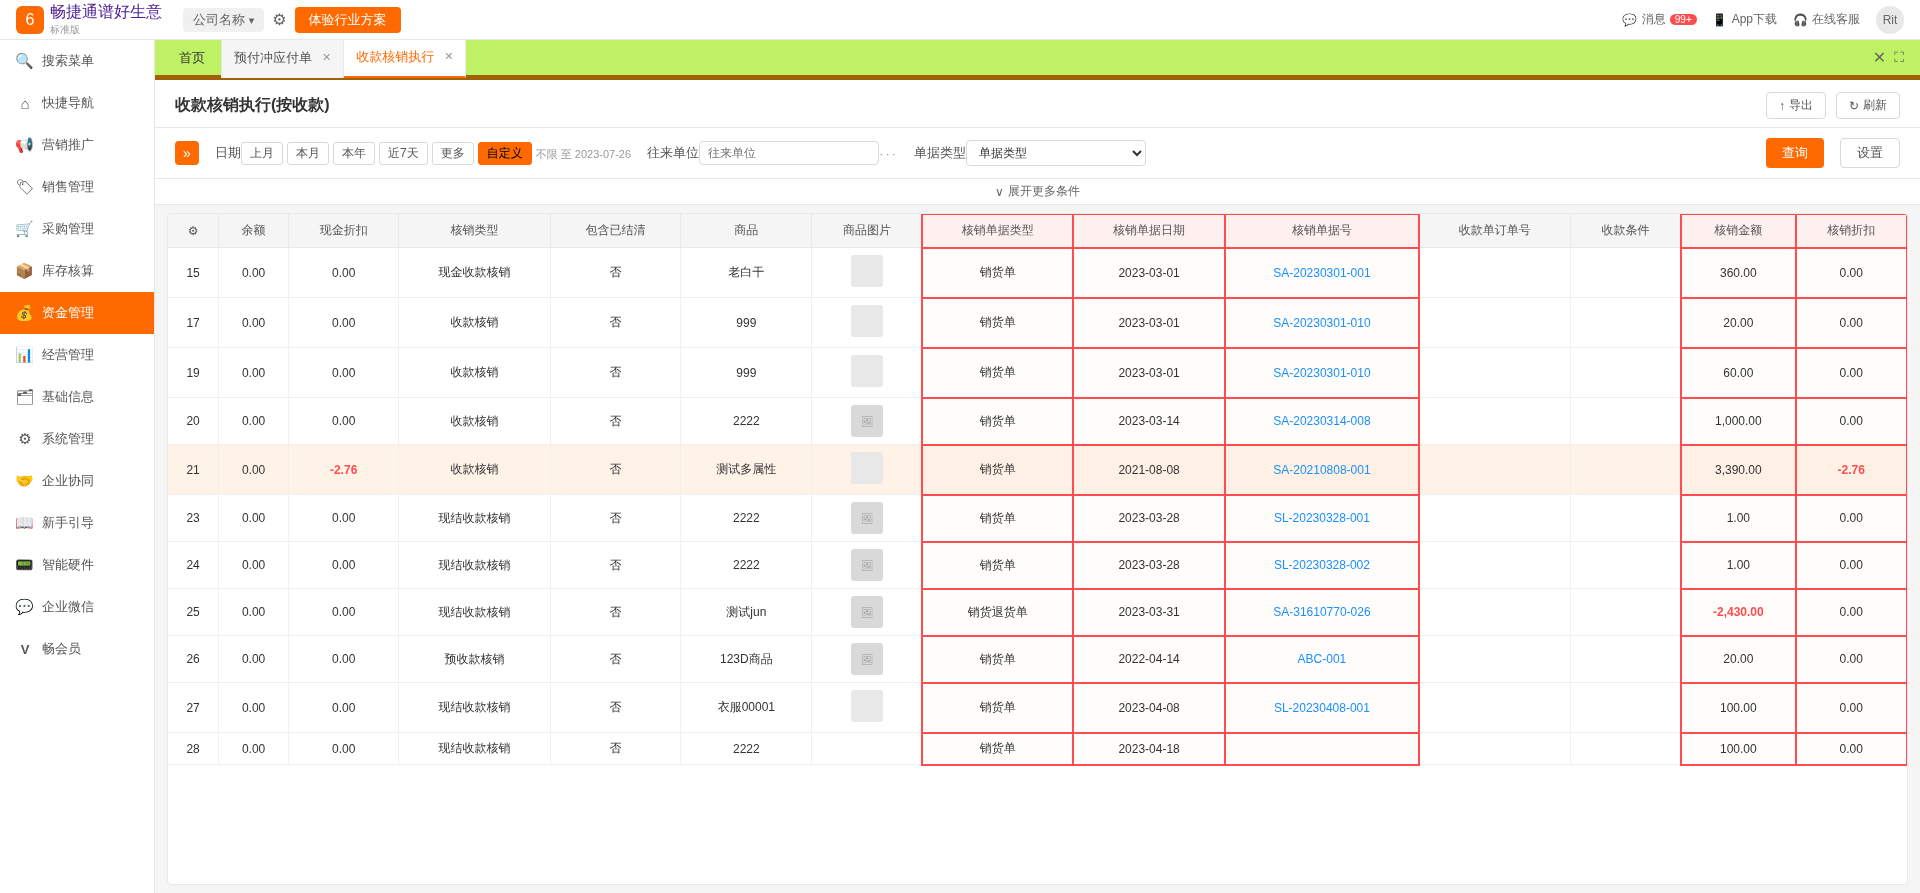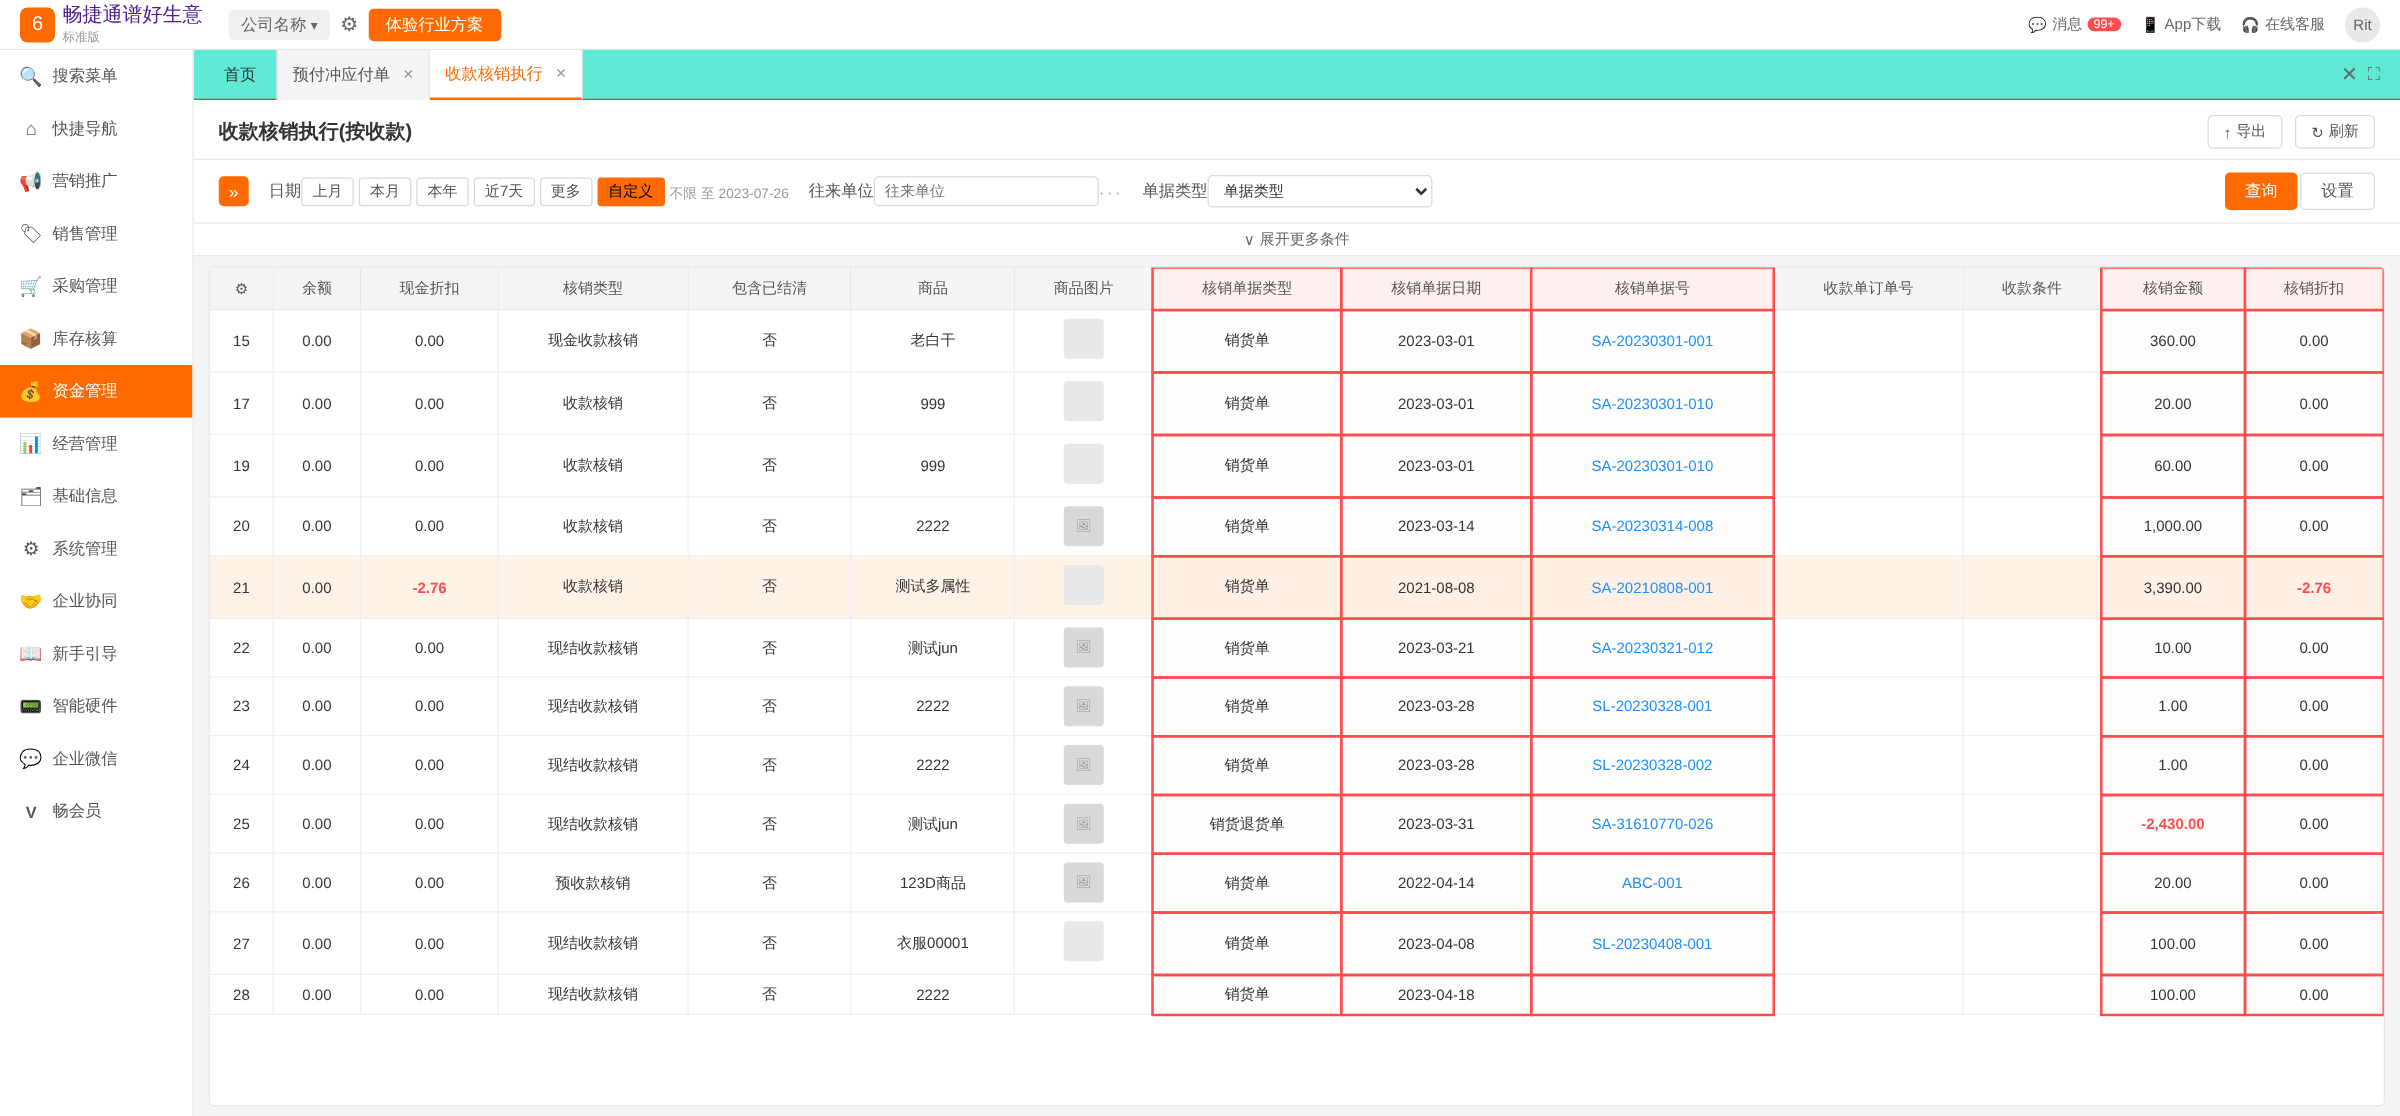--- a/index.html
+++ b/index.html
@@ -25,21 +25,21 @@
     
     .sidebar { width: 155px; background: #fff; border-right: 1px solid #e8e8e8; display: flex; flex-direction: column; overflow-y: auto; }
     .sidebar-item { display: flex; align-items: center; gap: 8px; padding: 12px 16px; cursor: pointer; color: #555; font-size: 13px; }
     .sidebar-item.active { background: #ff6a00; color: #fff; border-radius: 0; }
     .sidebar-icon { width: 18px; height: 18px; display: flex; align-items: center; justify-content: center; font-size: 15px; }
 
     
     .content-area { flex: 1; display: flex; flex-direction: column; overflow: hidden; }
 
     
-    .tab-bar { height: 40px; background: #5eead4; display: flex; align-items: center; border-bottom: 1px solid #a16207; padding: 0 8px; gap: 0; }
+    .tab-bar { height: 40px; background: #bef264; display: flex; align-items: center; border-bottom: 5px solid #a16207; padding: 0 8px; gap: 0; }
     .tab-home { padding: 0 16px; height: 40px; display: flex; align-items: center; color: #333; font-size: 13px; cursor: pointer; border-right: 1px solid #e8e8e8; }
     .tab-item { padding: 0 12px; height: 40px; display: flex; align-items: center; gap: 6px; color: #555; font-size: 13px; cursor: pointer; border-right: 1px solid #e8e8e8; background: #f5f5f5; }
     .tab-item.active { background: #fff; color: #ff6a00; border-bottom: 2px solid #ff6a00; }
     .tab-close { font-size: 11px; color: #999; cursor: pointer; margin-left: 4px; }
     .tab-end-icons { margin-left: auto; display: flex; gap: 8px; align-items: center; color: #666; cursor: pointer; padding: 0 8px; }
 
     
     .page-content { flex: 1; overflow: hidden; display: flex; flex-direction: column; background: #f5f5f5; padding: 0; }
 
     
@@ -238,21 +238,21 @@
           <span class="filter-label">往来单位</span>
           <input class="filter-input" placeholder="往来单位" style="">
           <span class="filter-dots">···</span>
         </div>
         <div class="filter-group">
           <span class="filter-label">单据类型</span>
           <select class="filter-select">
             <option>单据类型</option>
           </select>
         </div>
-        <div style="margin-left:auto;display:flex;gap:2px">
+        <div style="margin-left:auto;display:flex;gap:16px">
           <button class="btn-query">查询</button>
           <button class="btn-settings">设置</button>
         </div>
       </div>
 
       <div class="expand-more">
         <div class="expand-more-btn">
           <span>∨</span>
           <span>展开更多条件</span>
         </div>
@@ -353,36 +353,20 @@
     <td><div class="img-thumb"></div></td>
     <td style="outline:2px solid #ff4d4f;outline-offset:-1px;background:rgba(255,77,79,0.02)">销货单</td>
     <td style="outline:2px solid #ff4d4f;outline-offset:-1px;background:rgba(255,77,79,0.02)">2021-08-08</td>
     <td style="outline:2px solid #ff4d4f;outline-offset:-1px;background:rgba(255,77,79,0.02)"><a class="link-text" href="#">SA-20210808-001</a></td>
     <td></td>
     <td></td>
     <td style="outline:2px solid #ff4d4f;outline-offset:-1px;background:rgba(255,77,79,0.02)" class="">3,390.00</td>
     <td style="outline:2px solid #ff4d4f;outline-offset:-1px;background:rgba(255,77,79,0.02)" class="red-bold">-2.76</td>
   </tr>
               <tr>
-    <td>22</td>
-    <td>0.00</td>
-    <td class="">0.00</td>
-    <td>现结收款核销</td>
-    <td>否</td>
-    <td>测试jun</td>
-    <td><div class="img-thumb has-img">🖼</div></td>
-    <td style="outline:2px solid #ff4d4f;outline-offset:-1px;background:rgba(255,77,79,0.02)">销货单</td>
-    <td style="outline:2px solid #ff4d4f;outline-offset:-1px;background:rgba(255,77,79,0.02)">2023-03-21</td>
-    <td style="outline:2px solid #ff4d4f;outline-offset:-1px;background:rgba(255,77,79,0.02)"><a class="link-text" href="#">SA-20230321-012</a></td>
-    <td></td>
-    <td></td>
-    <td style="outline:2px solid #ff4d4f;outline-offset:-1px;background:rgba(255,77,79,0.02)" class="">10.00</td>
-    <td style="outline:2px solid #ff4d4f;outline-offset:-1px;background:rgba(255,77,79,0.02)" class="">0.00</td>
-  </tr>
-              <tr>
     <td>23</td>
     <td>0.00</td>
     <td class="">0.00</td>
     <td>现结收款核销</td>
     <td>否</td>
     <td>2222</td>
     <td><div class="img-thumb has-img">🖼</div></td>
     <td style="outline:2px solid #ff4d4f;outline-offset:-1px;background:rgba(255,77,79,0.02)">销货单</td>
     <td style="outline:2px solid #ff4d4f;outline-offset:-1px;background:rgba(255,77,79,0.02)">2023-03-28</td>
     <td style="outline:2px solid #ff4d4f;outline-offset:-1px;background:rgba(255,77,79,0.02)"><a class="link-text" href="#">SL-20230328-001</a></td>

